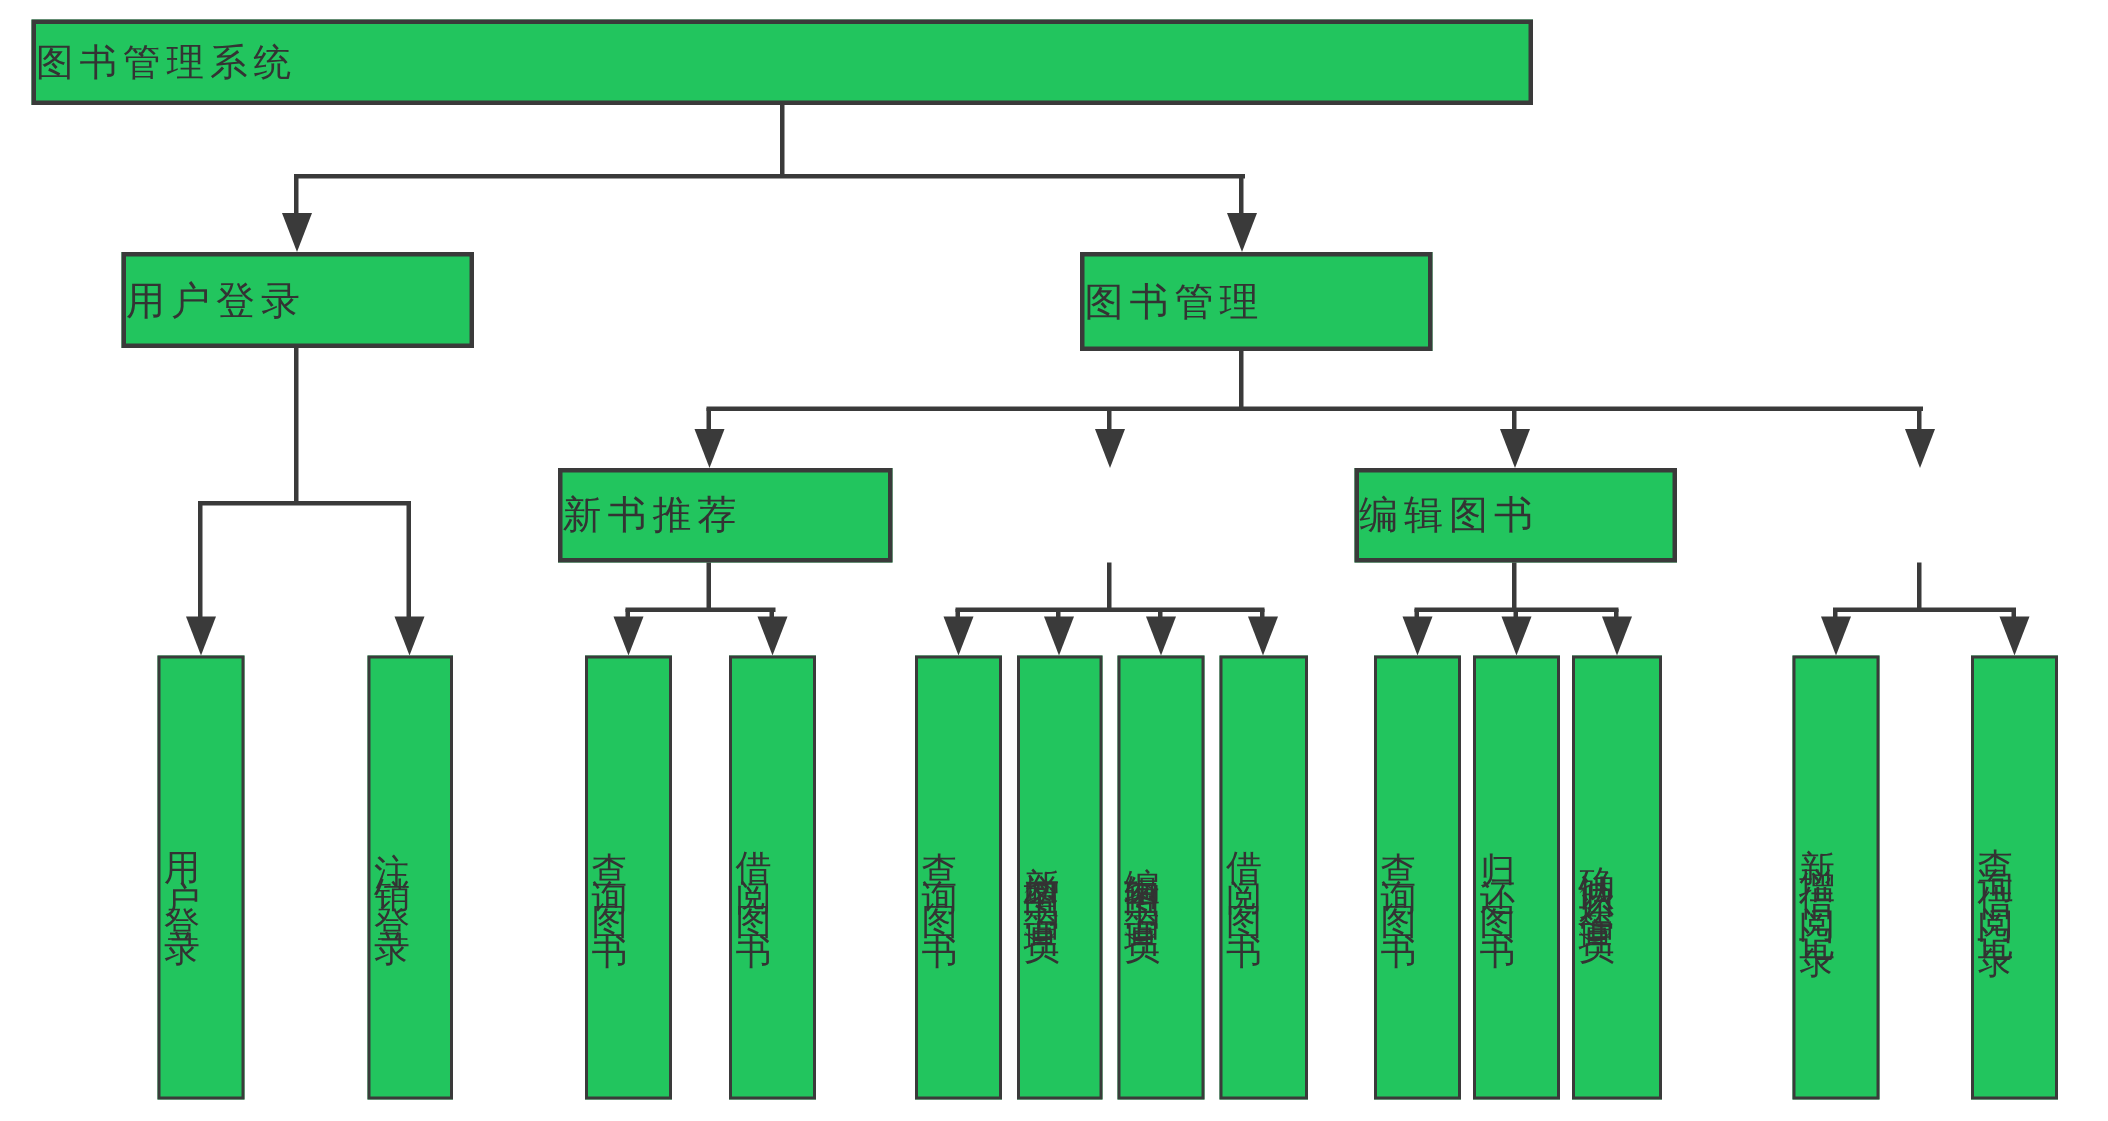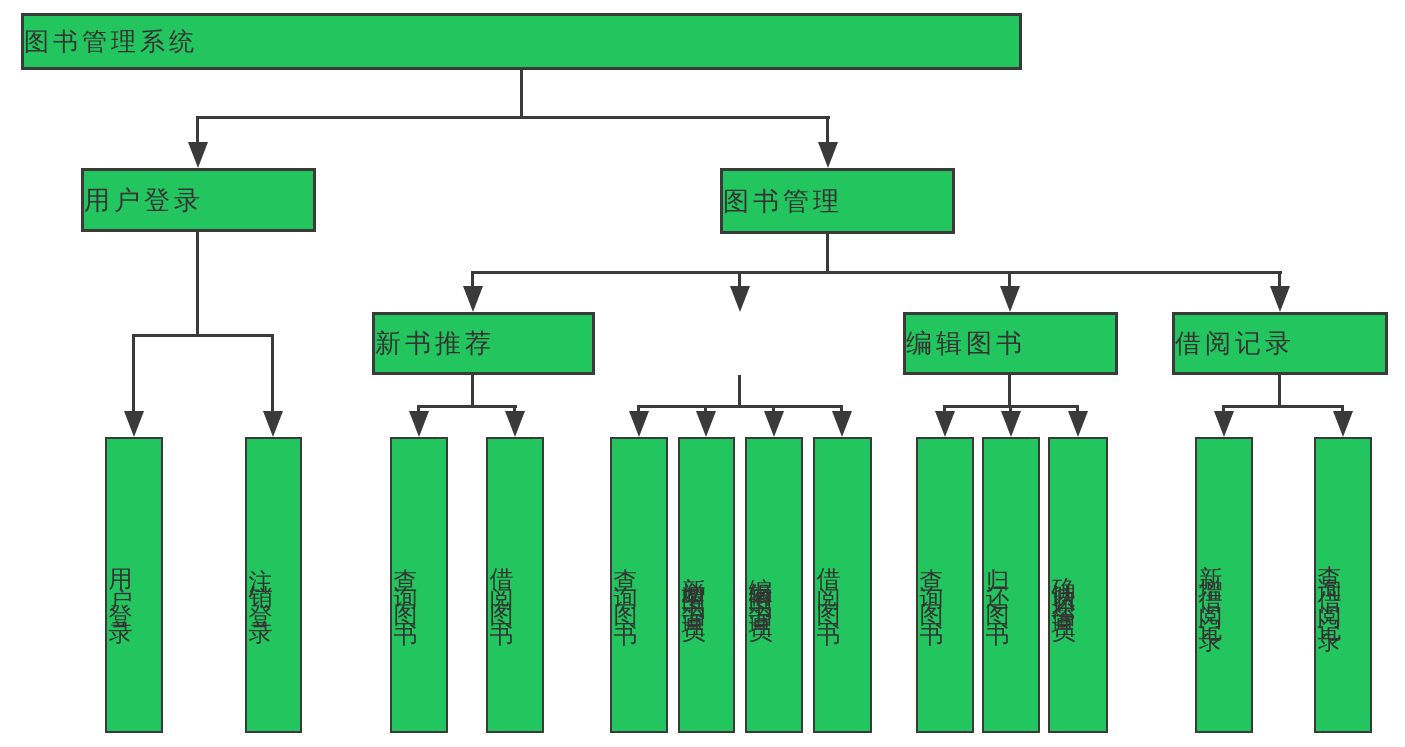--- a/index.html
+++ b/index.html
@@ -58,23 +58,20 @@
   <i class="vl" style="left:1008px;top:272px;height:18px;"></i>
   <i class="ar" style="left:1000px;top:286px;"></i>
   <i class="vl" style="left:1278px;top:272px;height:18px;"></i>
   <i class="ar" style="left:1270px;top:286px;"></i>
 
   <div class="node" style="left:372px;top:312px;width:223px;height:63px;">
     <span class="hlabel">新书推荐</span>
   </div>
   <div class="node" style="left:903px;top:312px;width:215px;height:63px;">
     <span class="hlabel">编辑图书</span>
-  </div>
-  <div class="node" style="left:1172px;top:312px;width:216px;height:63px;">
-    <span class="hlabel">借阅记录</span>
   </div>
 
   <i class="vl" style="left:471px;top:375px;height:33px;"></i>
   <i class="hl" style="left:417px;top:405px;width:100px;"></i>
   <i class="vl" style="left:417px;top:406px;height:9px;"></i>
   <i class="ar" style="left:409px;top:411px;"></i>
   <i class="vl" style="left:513px;top:406px;height:9px;"></i>
   <i class="ar" style="left:505px;top:411px;"></i>
 
   <i class="vl" style="left:738px;top:375px;height:33px;"></i>

